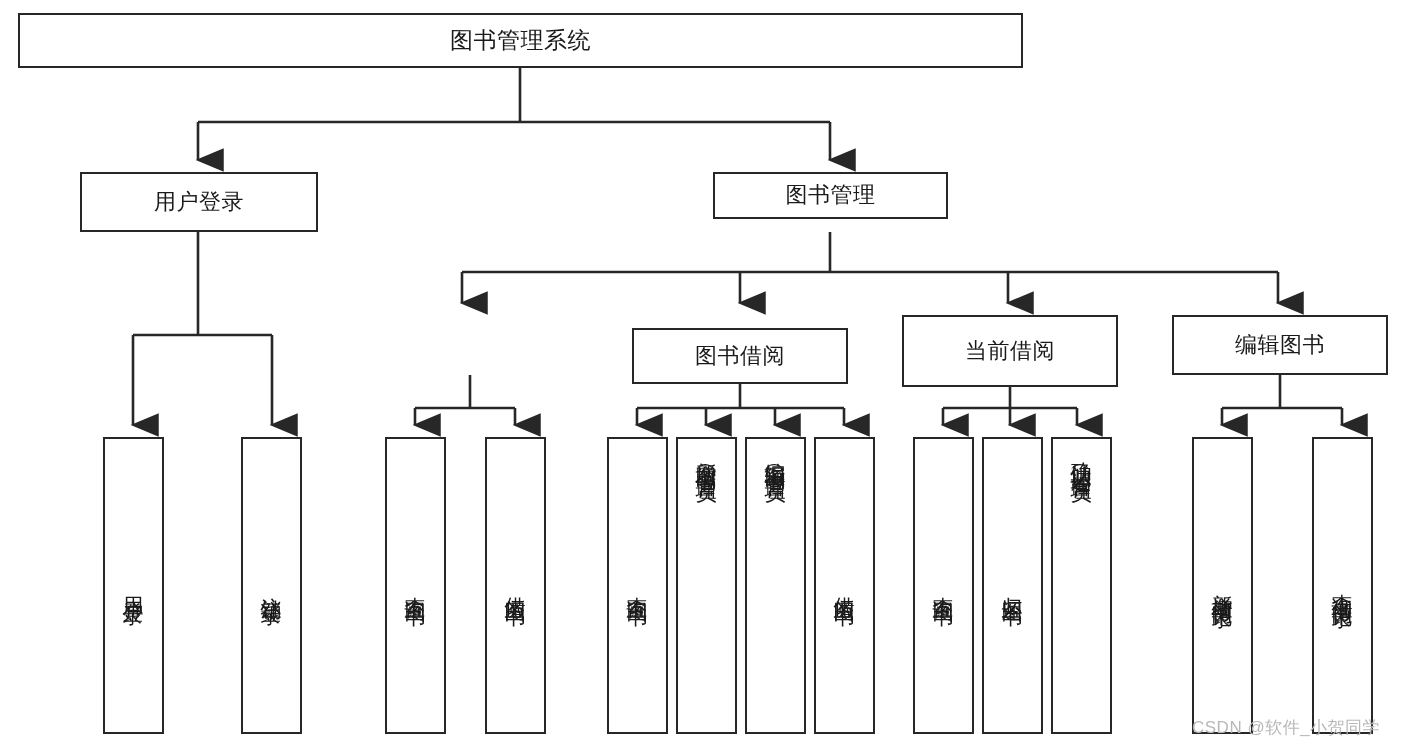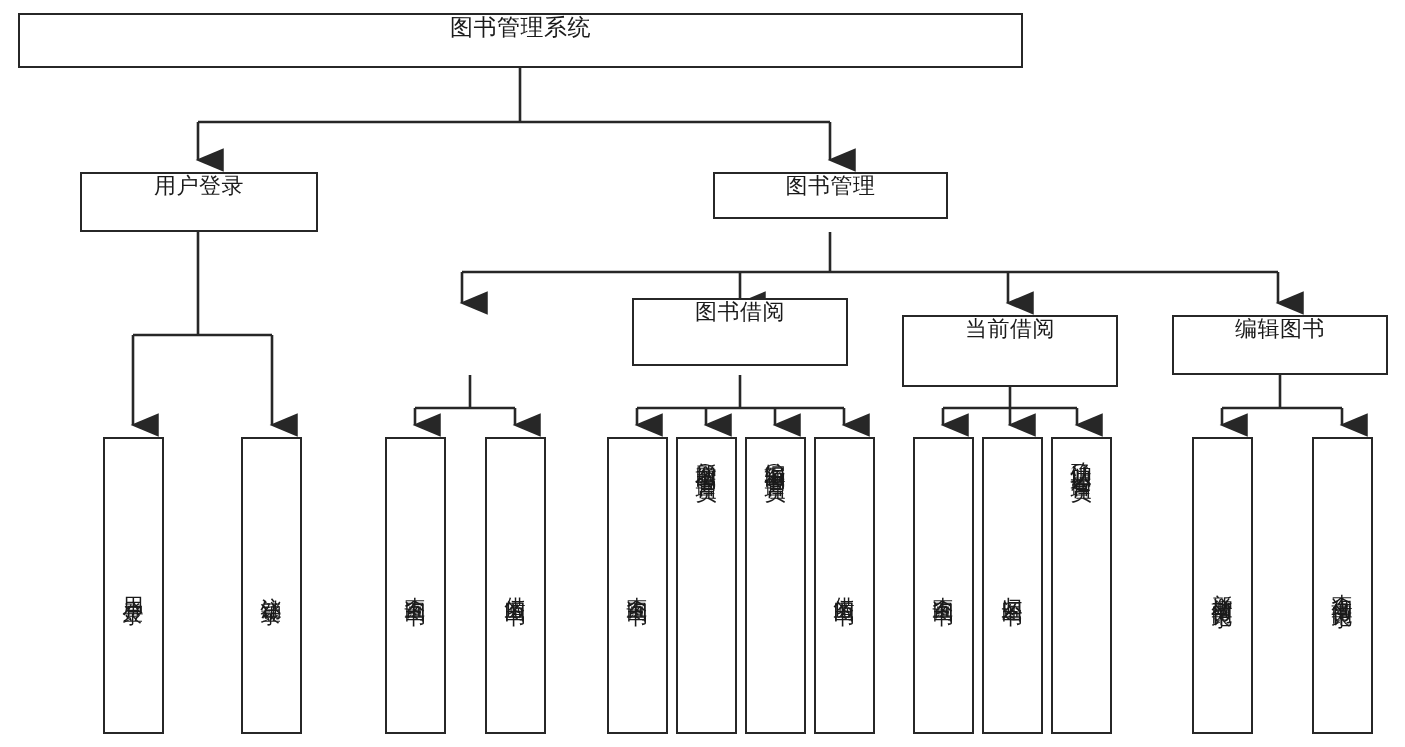--- a/index.html
+++ b/index.html
@@ -24,20 +24,21 @@
     width: 1405px;
     height: 747px;
     pointer-events: none;
   }
   .node {
     position: absolute;
     box-sizing: border-box;
     border: 2px solid #272727;
     background: #ffffff;
     display: flex;
+    align-items: center;
     justify-content: center;
     color: #1a1a1a;
   }
   .node .label {
     line-height: 1.12;
     letter-spacing: 0.5px;
     white-space: nowrap;
   }
   
   .node.horiz .label {
@@ -138,21 +139,21 @@
 
   <div class="node horiz" style="left:80px; top:172px; width:238px; height:60px;">
     <span class="label">用户登录</span>
   </div>
 
   <div class="node horiz" style="left:713px; top:172px; width:235px; height:47px;">
     <span class="label">图书管理</span>
   </div>
 
 
-  <div class="node horiz" style="left:632px; top:298px; width:216px; height:68px;">
+  <div class="node horiz" style="left:632px; top:328px; width:216px; height:56px;">
     <span class="label">图书借阅</span>
   </div>
 
   <div class="node horiz" style="left:902px; top:315px; width:216px; height:72px;">
     <span class="label">当前借阅</span>
   </div>
 
   <div class="node horiz" style="left:1172px; top:315px; width:216px; height:60px;">
     <span class="label">编辑图书</span>
   </div>
@@ -194,14 +195,15 @@
     <span class="label">确认归还（管理员）</span>
   </div>
 
   <div class="node vert centerv" style="left:1192px; top:437px; width:61px; height:297px;">
     <span class="label">新增借阅记录</span>
   </div>
   <div class="node vert centerv" style="left:1312px; top:437px; width:61px; height:297px;">
     <span class="label">查询借阅记录</span>
   </div>
 
+  <div class="watermark" style="left:1192px; top:716px;">CSDN @软件_小贺同学</div>
 
 </div>
 
 </body></html>

